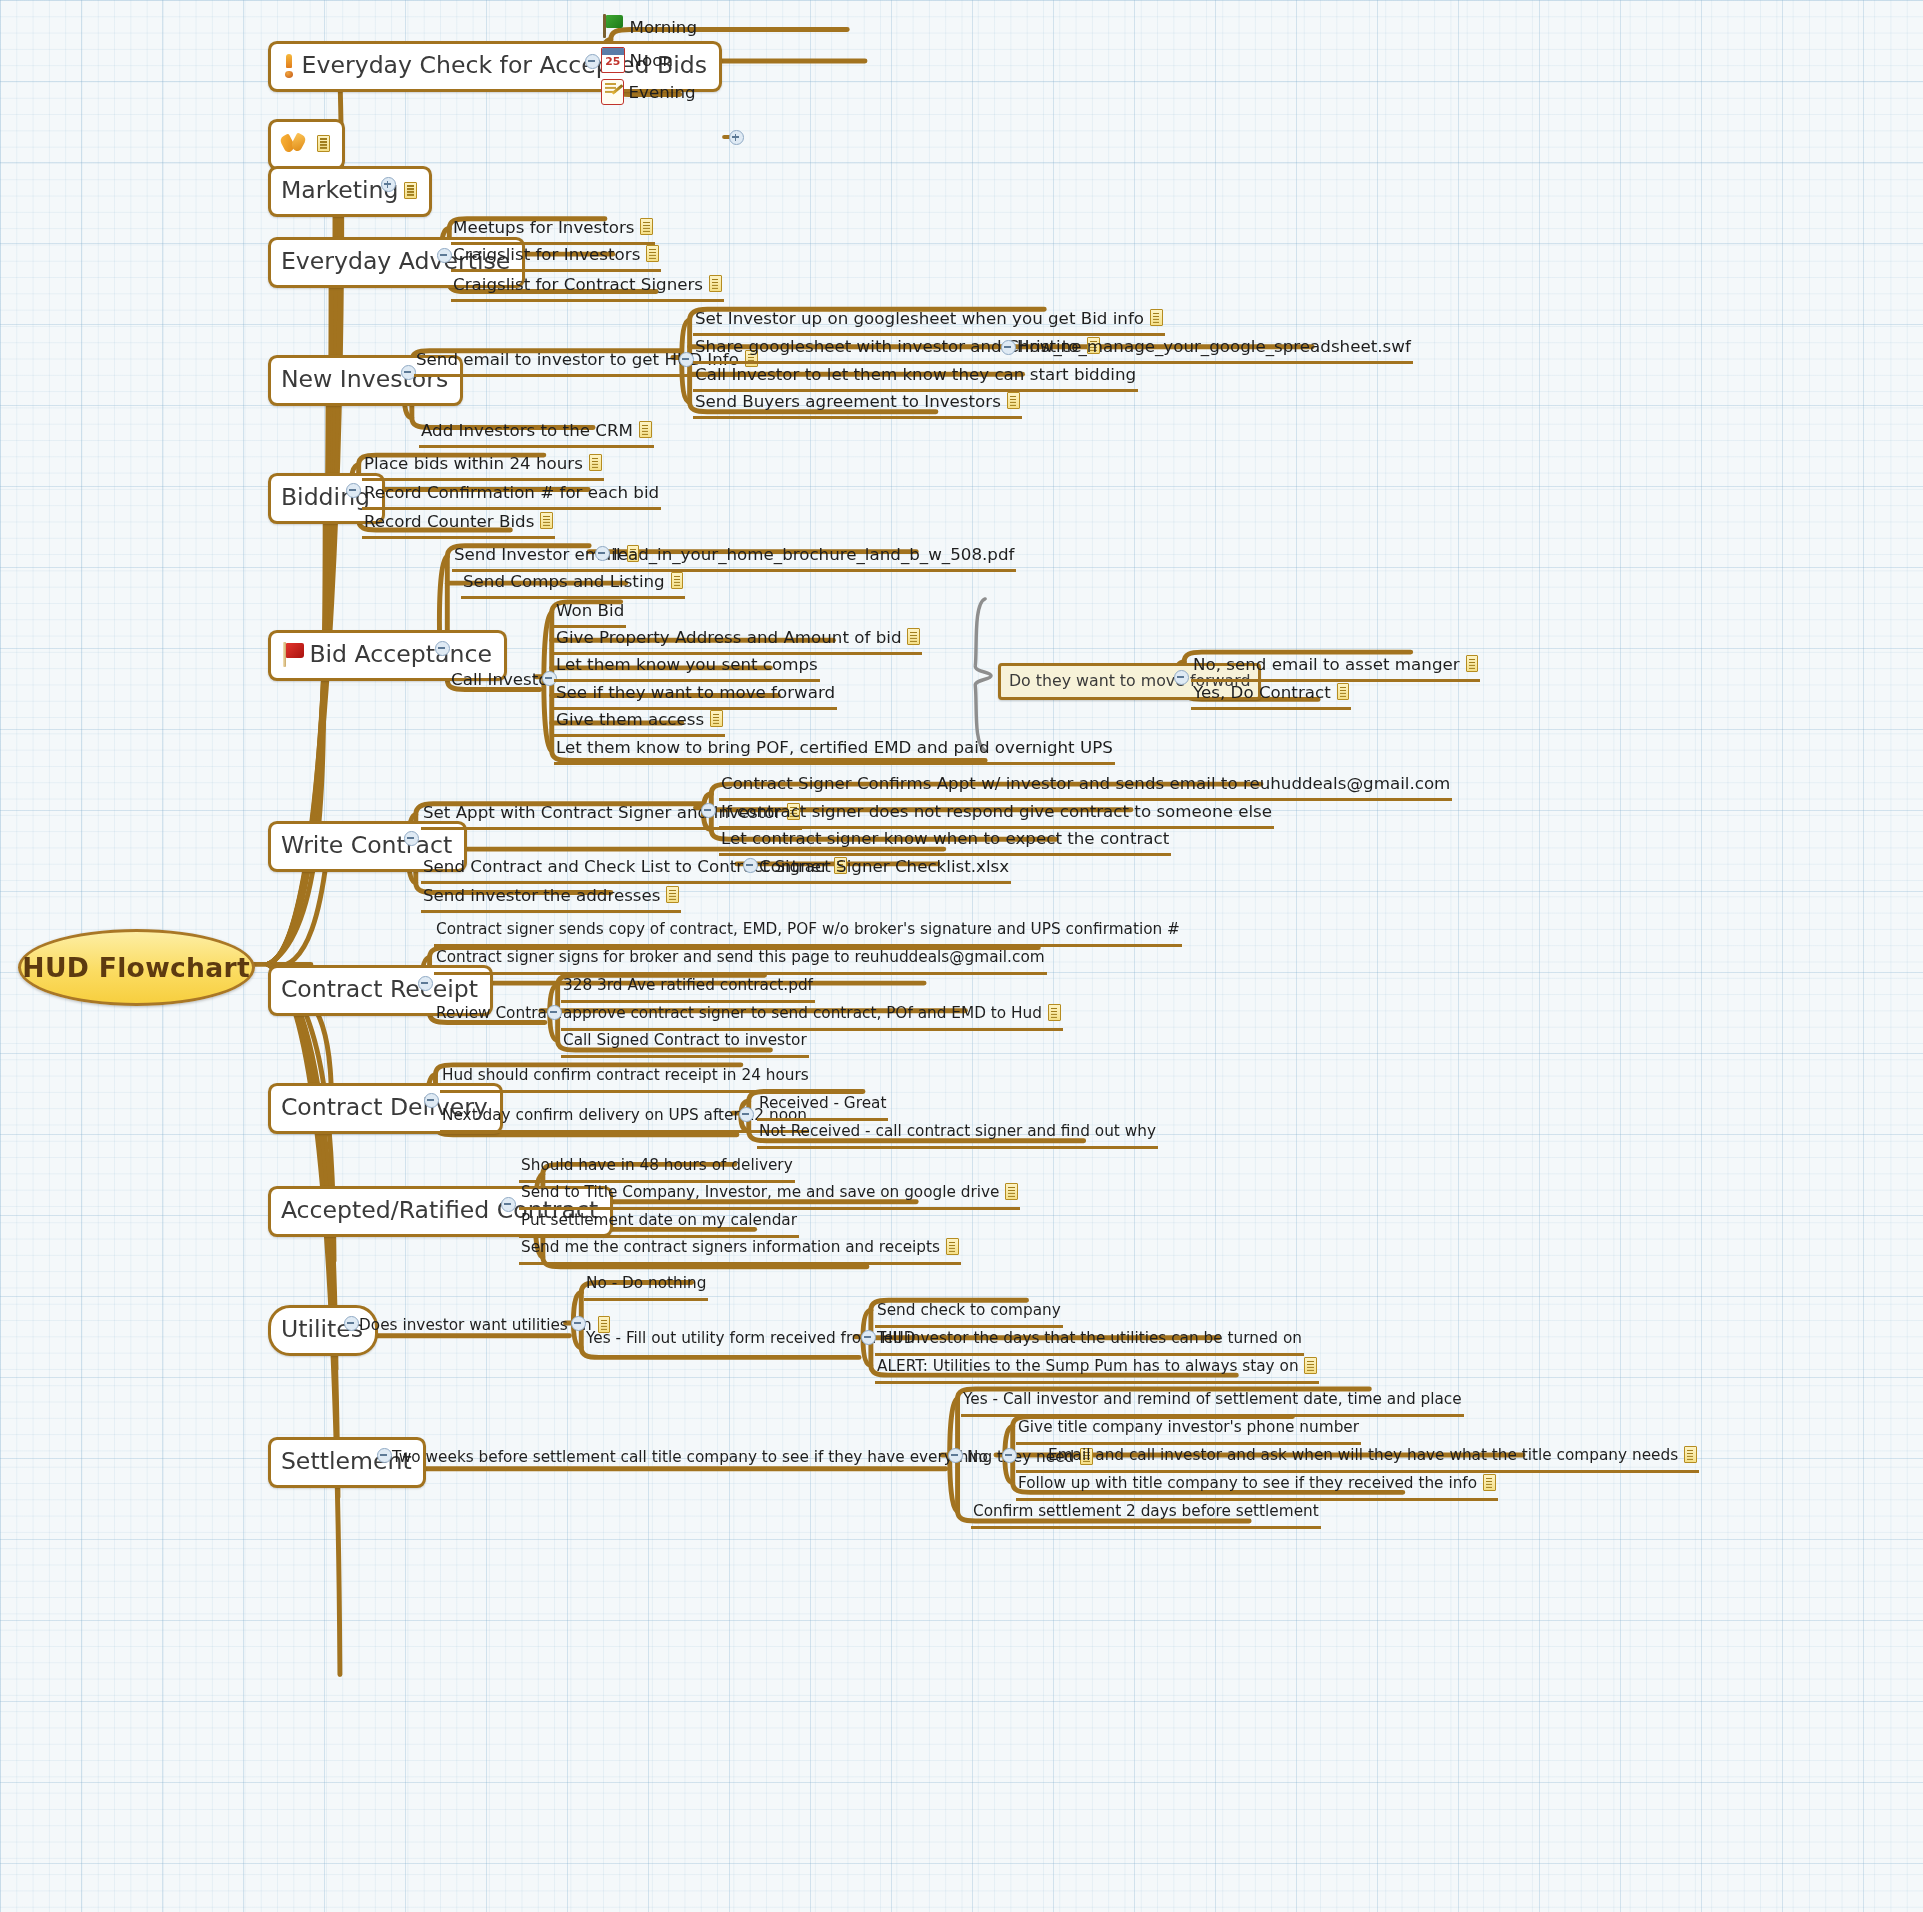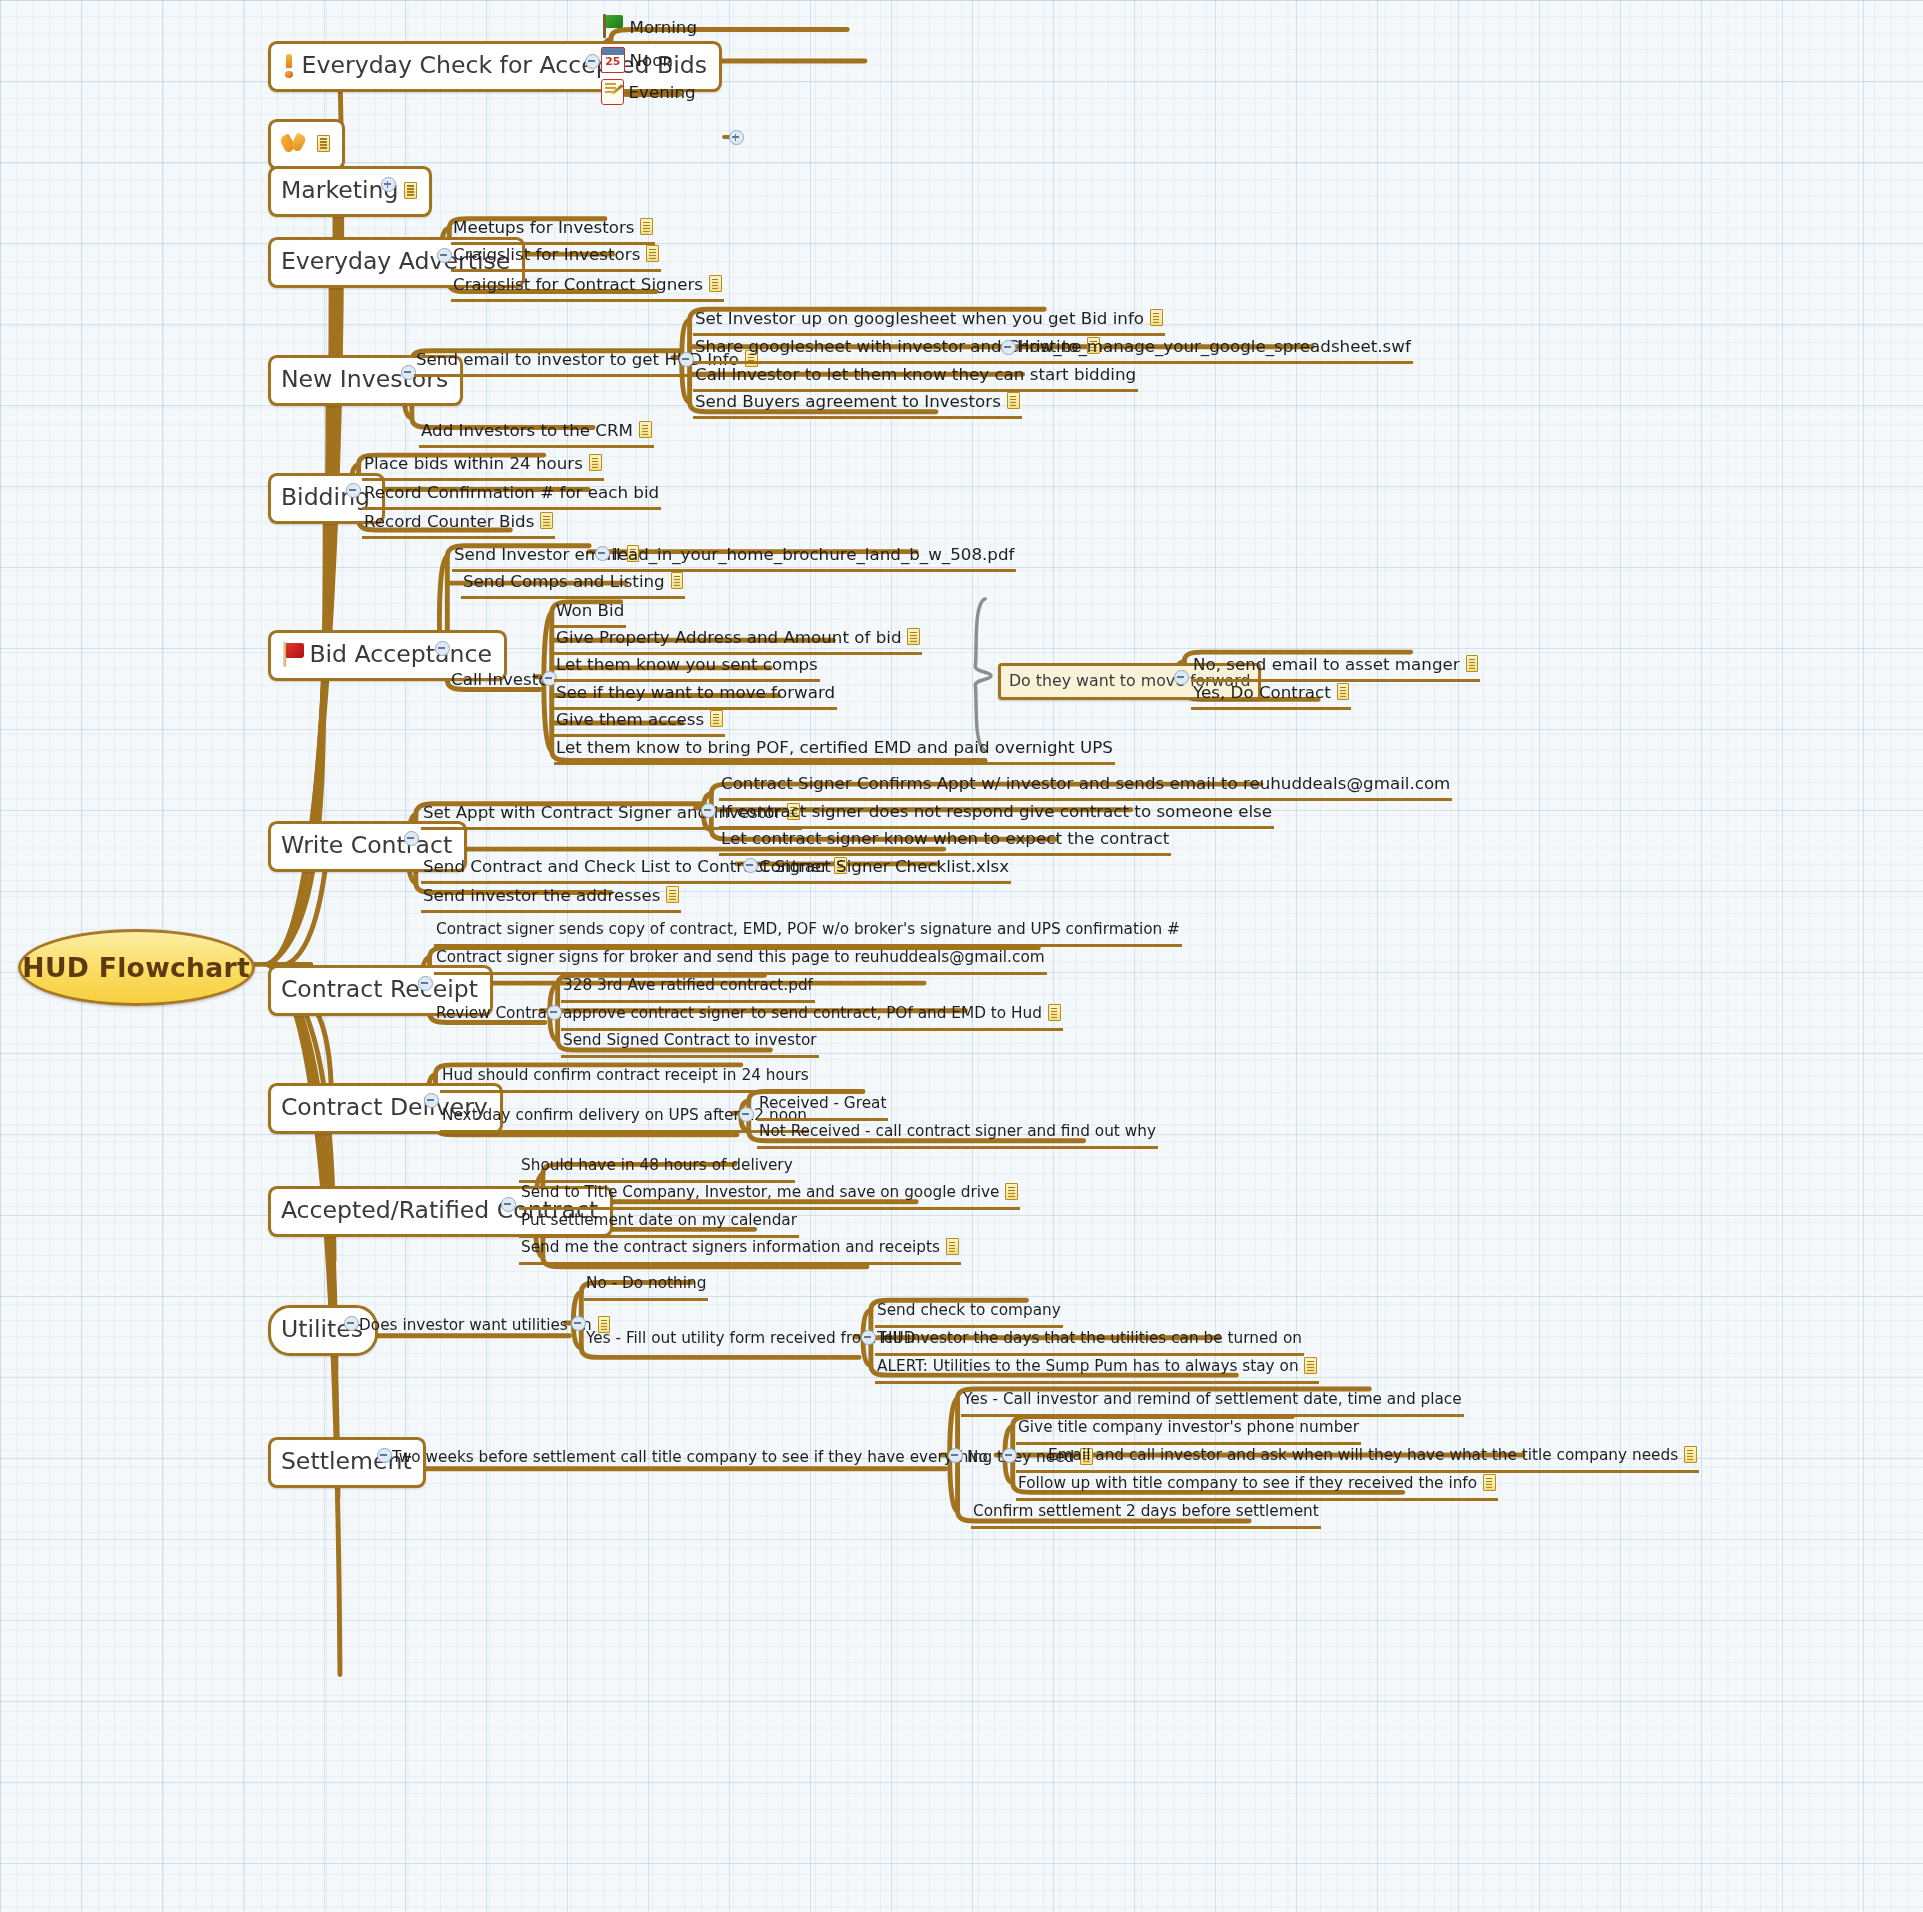--- a/index.html
+++ b/index.html
@@ -535,21 +535,21 @@
 </div>
 <span class="tog free" style="left:543px;top:1005px;"></span>
 <div class="node plain sm" style="left:561px;top:972px;">
   <span class="txt">328 3rd Ave ratified contract.pdf</span>
 </div>
 <div class="node plain sm" style="left:561px;top:1000px;">
   <span class="txt">approve contract signer to send contract, POf and EMD to Hud</span>
   <span class="note-icon"></span>
 </div>
 <div class="node plain sm" style="left:561px;top:1027px;">
-  <span class="txt">Send Signed Contract to investor</span>
+  <span class="txt">Call Signed Contract to investor</span>
 </div>
 
 <div class="node lvl1" style="left:268px;top:1083px;">
   <span class="txt">Contract Delivery</span>
 </div>
 <span class="tog free" style="left:420px;top:1093px;"></span>
 
 <div class="node plain sm" style="left:440px;top:1062px;">
   <span class="txt">Hud should confirm contract receipt in 24 hours</span>
 </div>

